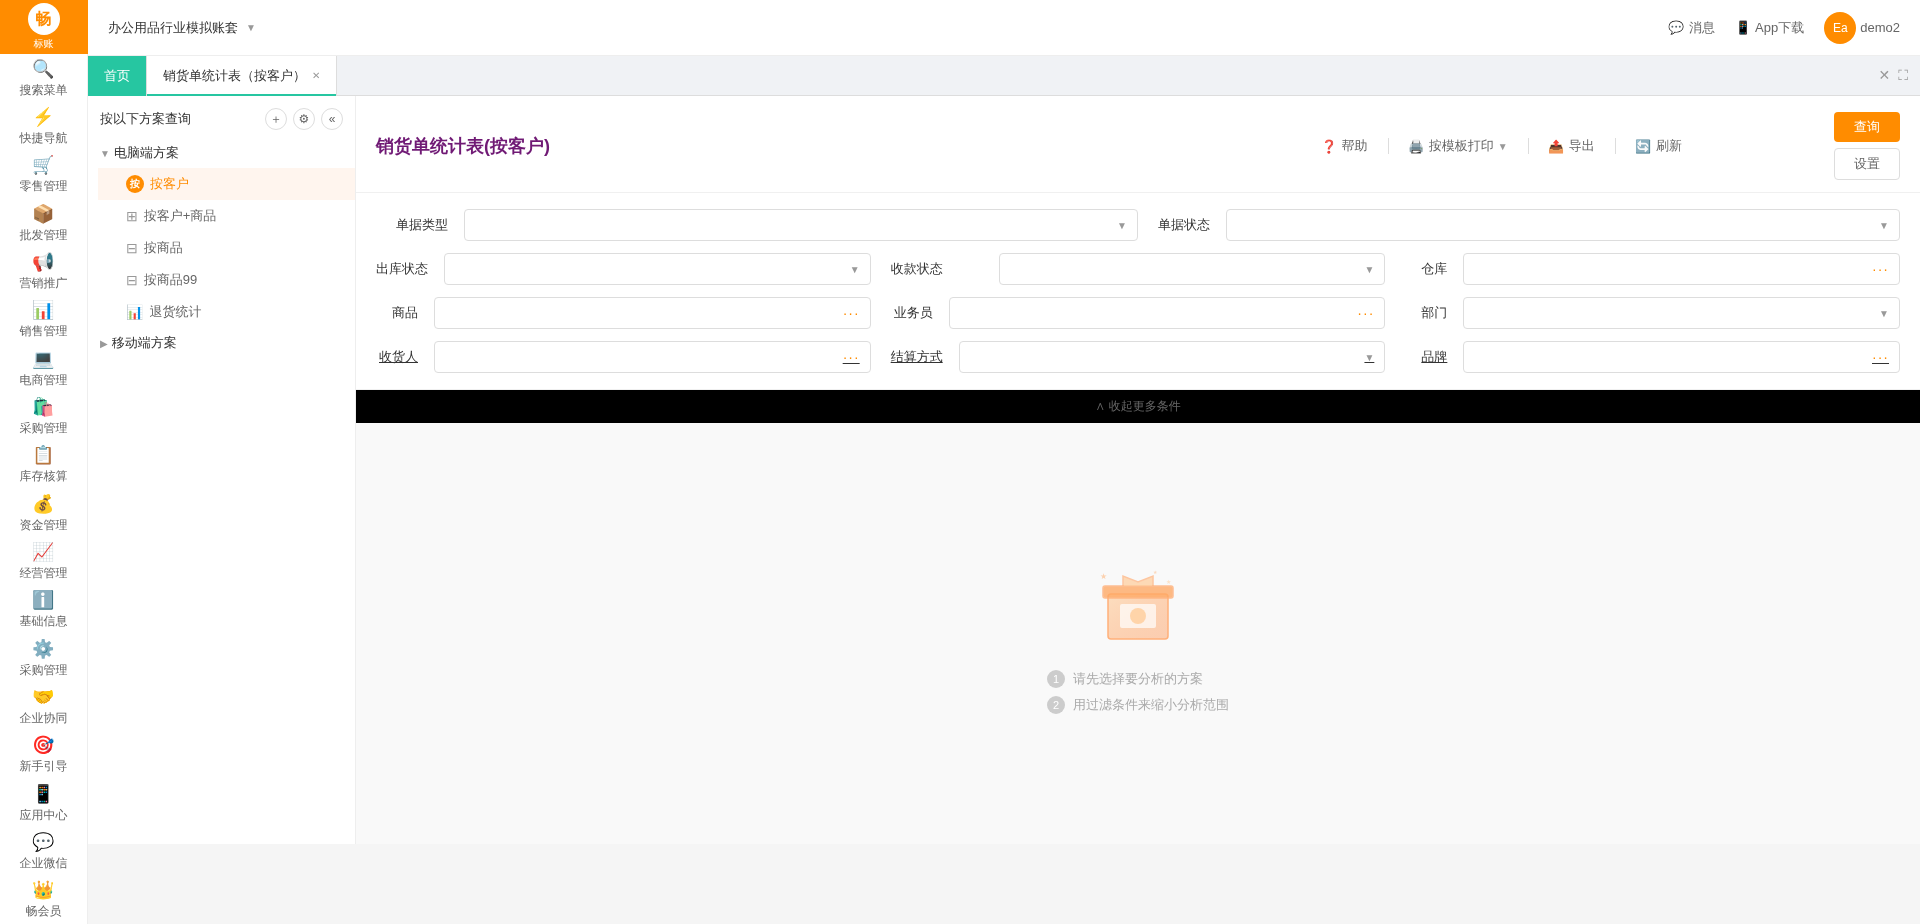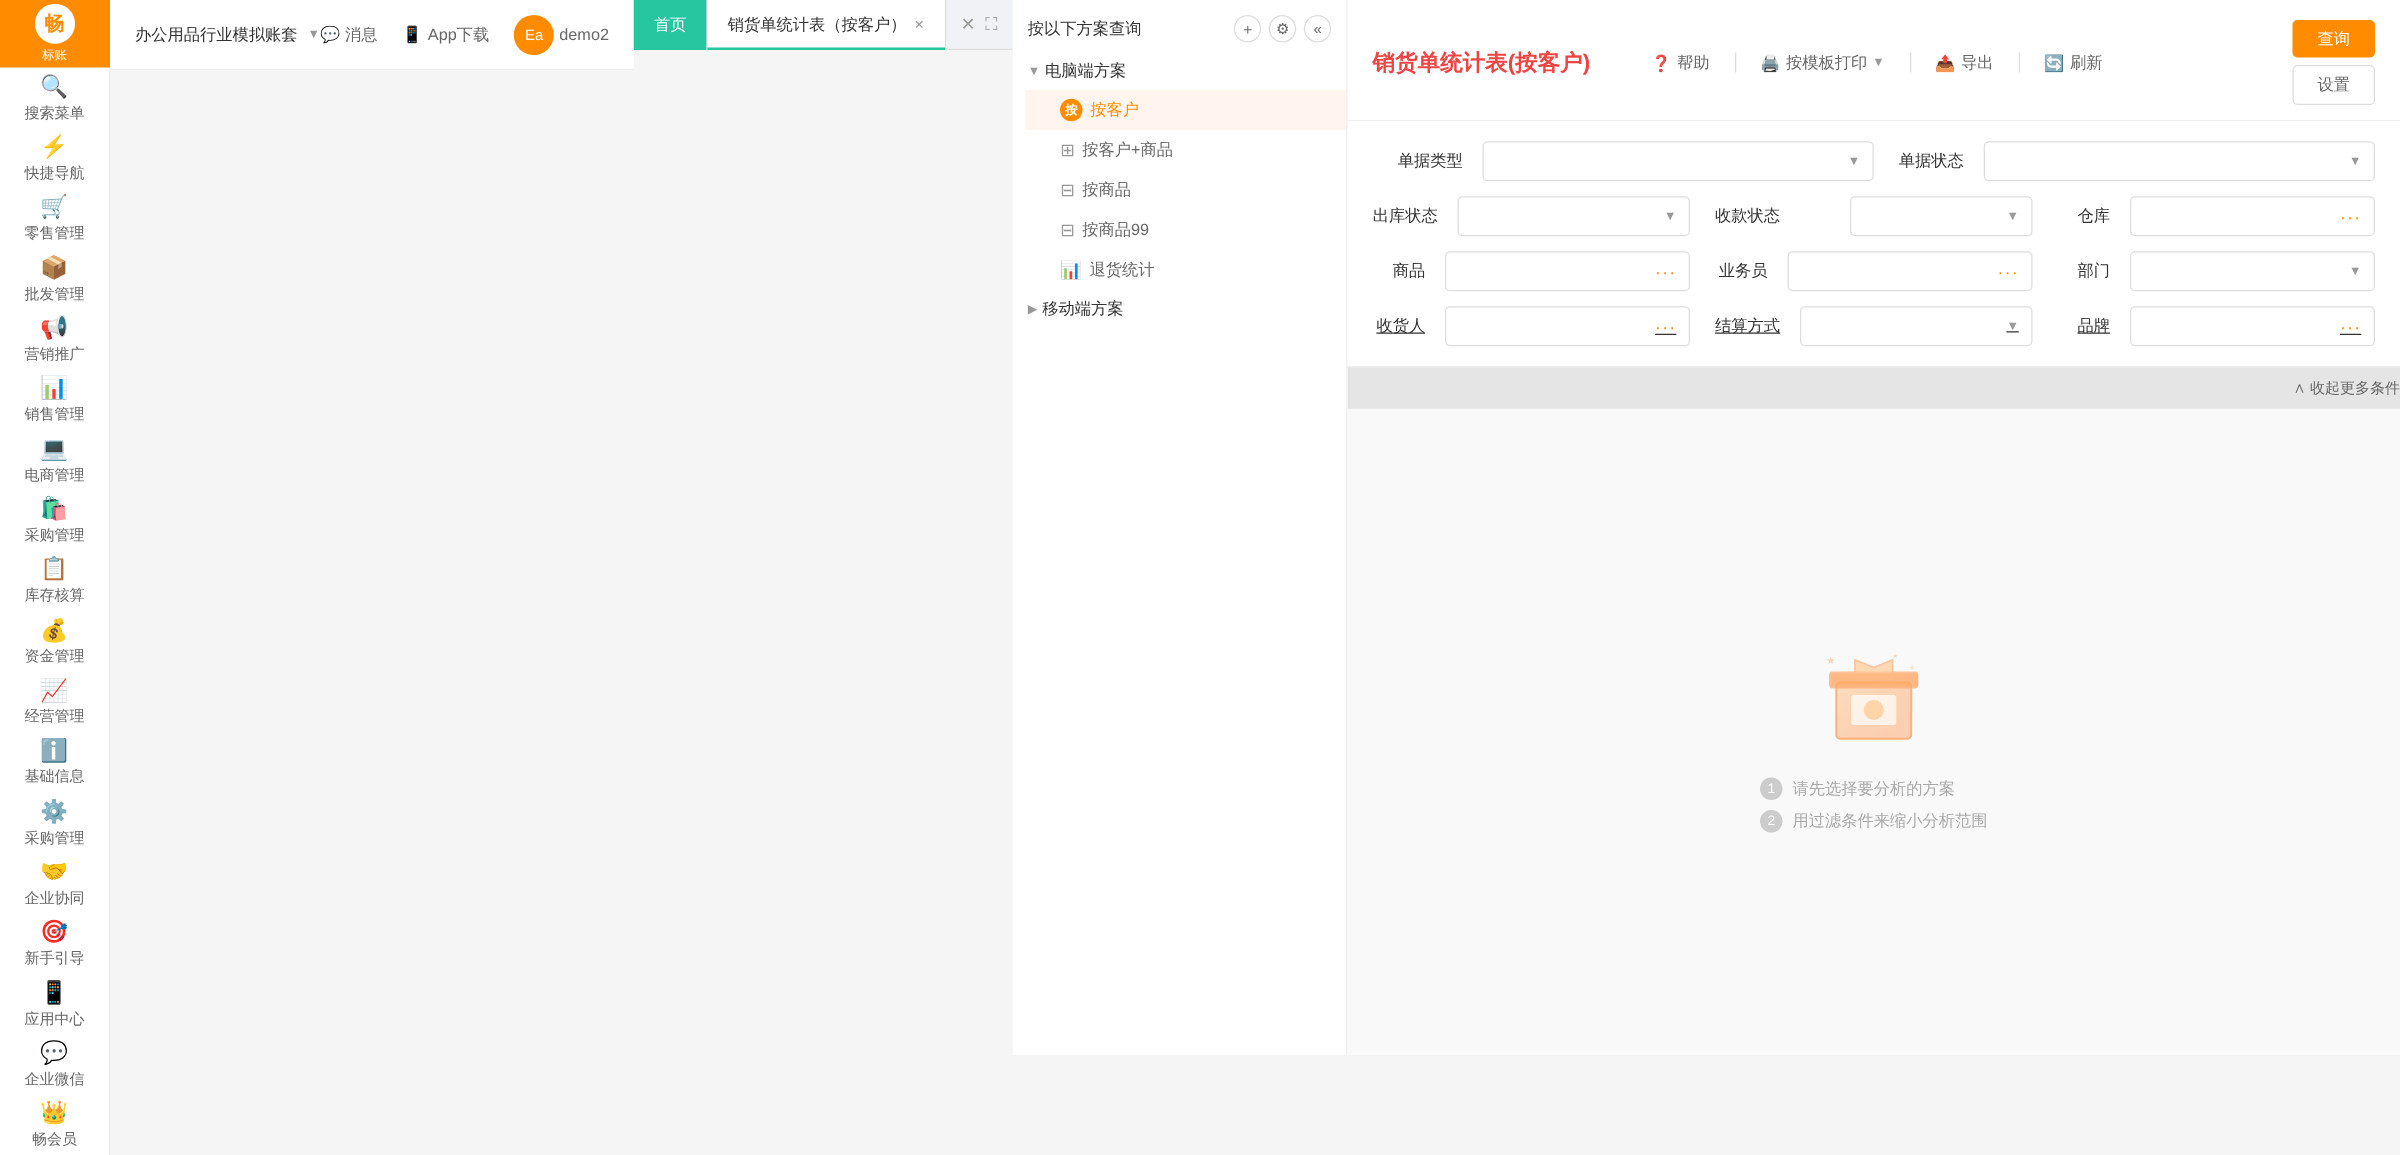--- a/index.html
+++ b/index.html
@@ -7,21 +7,21 @@
 
     
     .sidebar { width: 88px; background: #fff; border-right: 1px solid #eee; display: flex; flex-direction: column; align-items: center; padding-top: 0; height: 924px; flex-shrink: 0; }
     .sidebar-logo { width: 88px; height: 56px; background: #ff8c00; display: flex; flex-direction: column; align-items: center; justify-content: center; cursor: pointer; }
     .sidebar-logo .logo-icon { width: 32px; height: 32px; background: #fff; border-radius: 50%; display: flex; align-items: center; justify-content: center; font-size: 16px; color: #ff8c00; font-weight: bold; }
     .sidebar-logo .logo-text { color: #fff; font-size: 10px; margin-top: 2px; }
     .sidebar-menu-item { width: 88px; height: 50px; display: flex; flex-direction: column; align-items: center; justify-content: center; cursor: pointer; color: #666; font-size: 12px; border-bottom: none; }
     .sidebar-menu-item .menu-icon { font-size: 18px; margin-bottom: 2px; }
 
     
-    .main-wrapper { flex: 1; display: flex; flex-direction: row; height: 844px; overflow: hidden; }
+    .main-wrapper { flex: 1; display: flex; flex-direction: column; height: 844px; overflow: hidden; }
 
     
     .top-header { height: 56px; background: #fff; border-bottom: 1px solid #eee; display: flex; align-items: center; justify-content: space-between; padding: 0 20px; flex-shrink: 0; }
     .header-left { display: flex; align-items: center; gap: 8px; color: #666; font-size: 13px; }
     .header-left .app-title { color: #333; }
     .header-left .dropdown-arrow { color: #999; font-size: 10px; }
     .header-right { display: flex; align-items: center; gap: 20px; }
     .header-btn { display: flex; align-items: center; gap: 4px; color: #666; font-size: 13px; cursor: pointer; }
     .avatar { width: 32px; height: 32px; border-radius: 50%; background: #ff8c00; display: flex; align-items: center; justify-content: center; color: #fff; font-size: 12px; }
 
@@ -48,41 +48,41 @@
     .scheme-group-header .arrow { font-size: 10px; color: #999; }
     .scheme-item { display: flex; align-items: center; padding: 7px 12px 7px 28px; cursor: pointer; font-size: 13px; color: #666; gap: 6px; }
     .scheme-item.active { color: #ff8c00; background: #fff5ee; }
     .scheme-item .scheme-icon { width: 18px; height: 18px; border-radius: 50%; background: #ff8c00; display: flex; align-items: center; justify-content: center; color: #fff; font-size: 10px; font-weight: bold; flex-shrink: 0; }
     .scheme-item .item-icon { color: #999; font-size: 14px; }
     .sub-group { padding-left: 10px; }
 
     
     .right-main { flex: 1; display: flex; flex-direction: column; overflow: hidden; }
     .page-header { padding: 16px 20px 12px 20px; display: flex; align-items: center; justify-content: space-between; background: #fff; border-bottom: 1px solid #f0f0f0; flex-shrink: 0; }
-    .page-title { font-size: 18px; font-weight: 600; color: #ef4444; }
+    .page-title { font-size: 18px; font-weight: 600; color: #701a75; }
     .page-actions { display: flex; align-items: center; gap: 12px; }
     .page-action-btn { display: flex; align-items: center; gap: 4px; font-size: 13px; color: #666; cursor: pointer; padding: 4px 8px; border-radius: 4px; }
     .page-action-btn.with-dropdown { border: none; }
     .divider-v { width: 1px; height: 16px; background: #ddd; }
 
     
     .filter-area { padding: 16px 20px; background: #fff; flex-shrink: 0; }
     .filter-row { display: flex; align-items: center; margin-bottom: 12px; gap: 0; }
     .filter-date-group { display: flex; align-items: center; gap: 6px; }
     .date-btn { padding: 4px 8px; font-size: 12px; color: #666; cursor: pointer; border-radius: 3px; }
     .date-btn.active { background: #ff8c00; color: #fff; border-radius: 3px; }
     .date-range { font-size: 12px; color: #999; margin-left: 4px; }
     .filter-select { flex: 1; height: 32px; border: 1px solid #ddd; border-radius: 4px; padding: 0 10px; display: flex; align-items: center; justify-content: space-between; cursor: pointer; background: #fff; color: #333; font-size: 13px; }
     .filter-select .select-arrow { color: #999; font-size: 10px; }
     .filter-select .select-dots { color: #ff8c00; font-size: 14px; letter-spacing: 1px; }
     .filter-item { display: flex; align-items: center; gap: 8px; flex: 1; min-width: 0; }
     .filter-item-label { color: #333; font-size: 13px; min-width: 50px; flex-shrink: 0; text-align: right; padding-right: 8px; }
     .filter-gap { width: 20px; flex-shrink: 0; }
 
-    .collapse-bar { text-align: right; padding: 8px 0; background: #e5e5e5; border-top: 1px solid #f0f0f0; cursor: pointer; }
+    .collapse-bar { text-align: center; padding: 8px 0; background: #000000; border-top: 1px solid #f0f0f0; cursor: pointer; }
     .collapse-bar span { color: #666; font-size: 12px; }
     .btn-query { background: #ff8c00; color: #fff; border: none; padding: 6px 20px; border-radius: 4px; cursor: pointer; font-size: 13px; }
     .btn-settings { background: #fff; color: #666; border: 1px solid #ddd; padding: 6px 16px; border-radius: 4px; cursor: pointer; font-size: 13px; }
 
     
     .empty-state { flex: 1; display: flex; flex-direction: column; align-items: center; justify-content: center; color: #999; background: #f9f9f9; }
     .empty-tips { display: flex; flex-direction: column; gap: 8px; }
     .empty-tip { display: flex; align-items: center; gap: 8px; font-size: 13px; color: #aaa; }
     .tip-num { width: 18px; height: 18px; border-radius: 50%; background: #ccc; color: #fff; font-size: 11px; display: flex; align-items: center; justify-content: center; flex-shrink: 0; }
 

